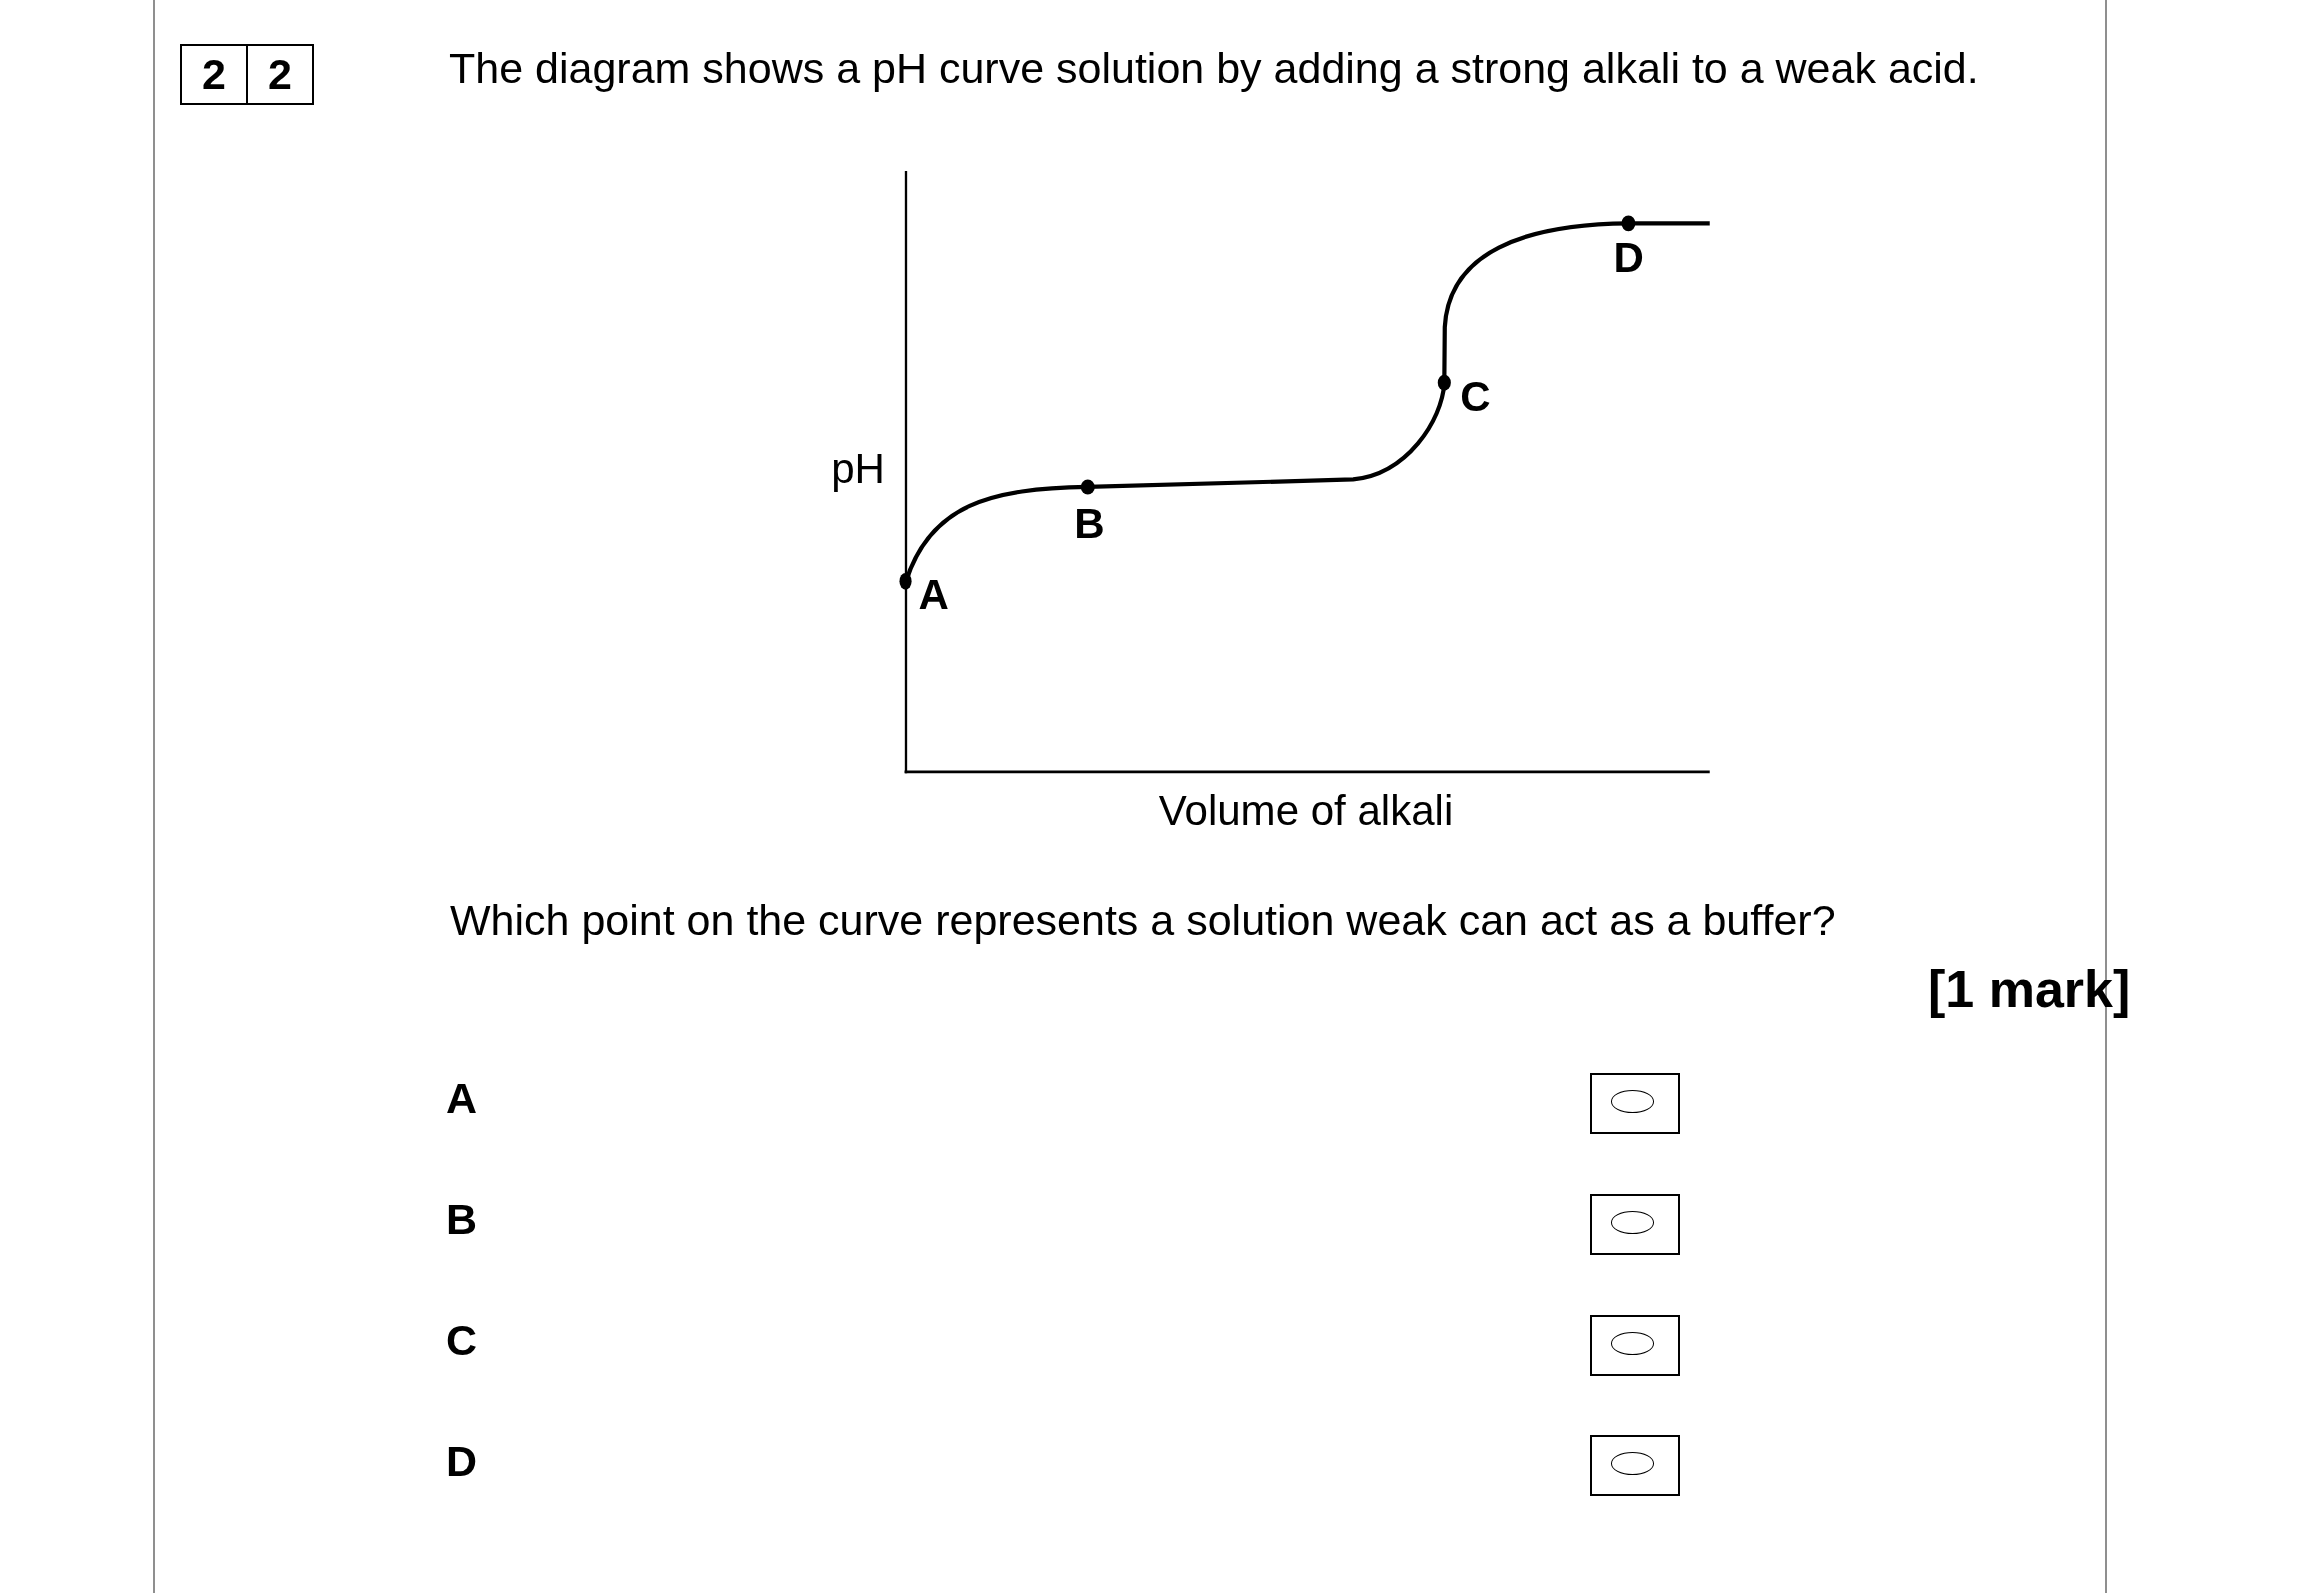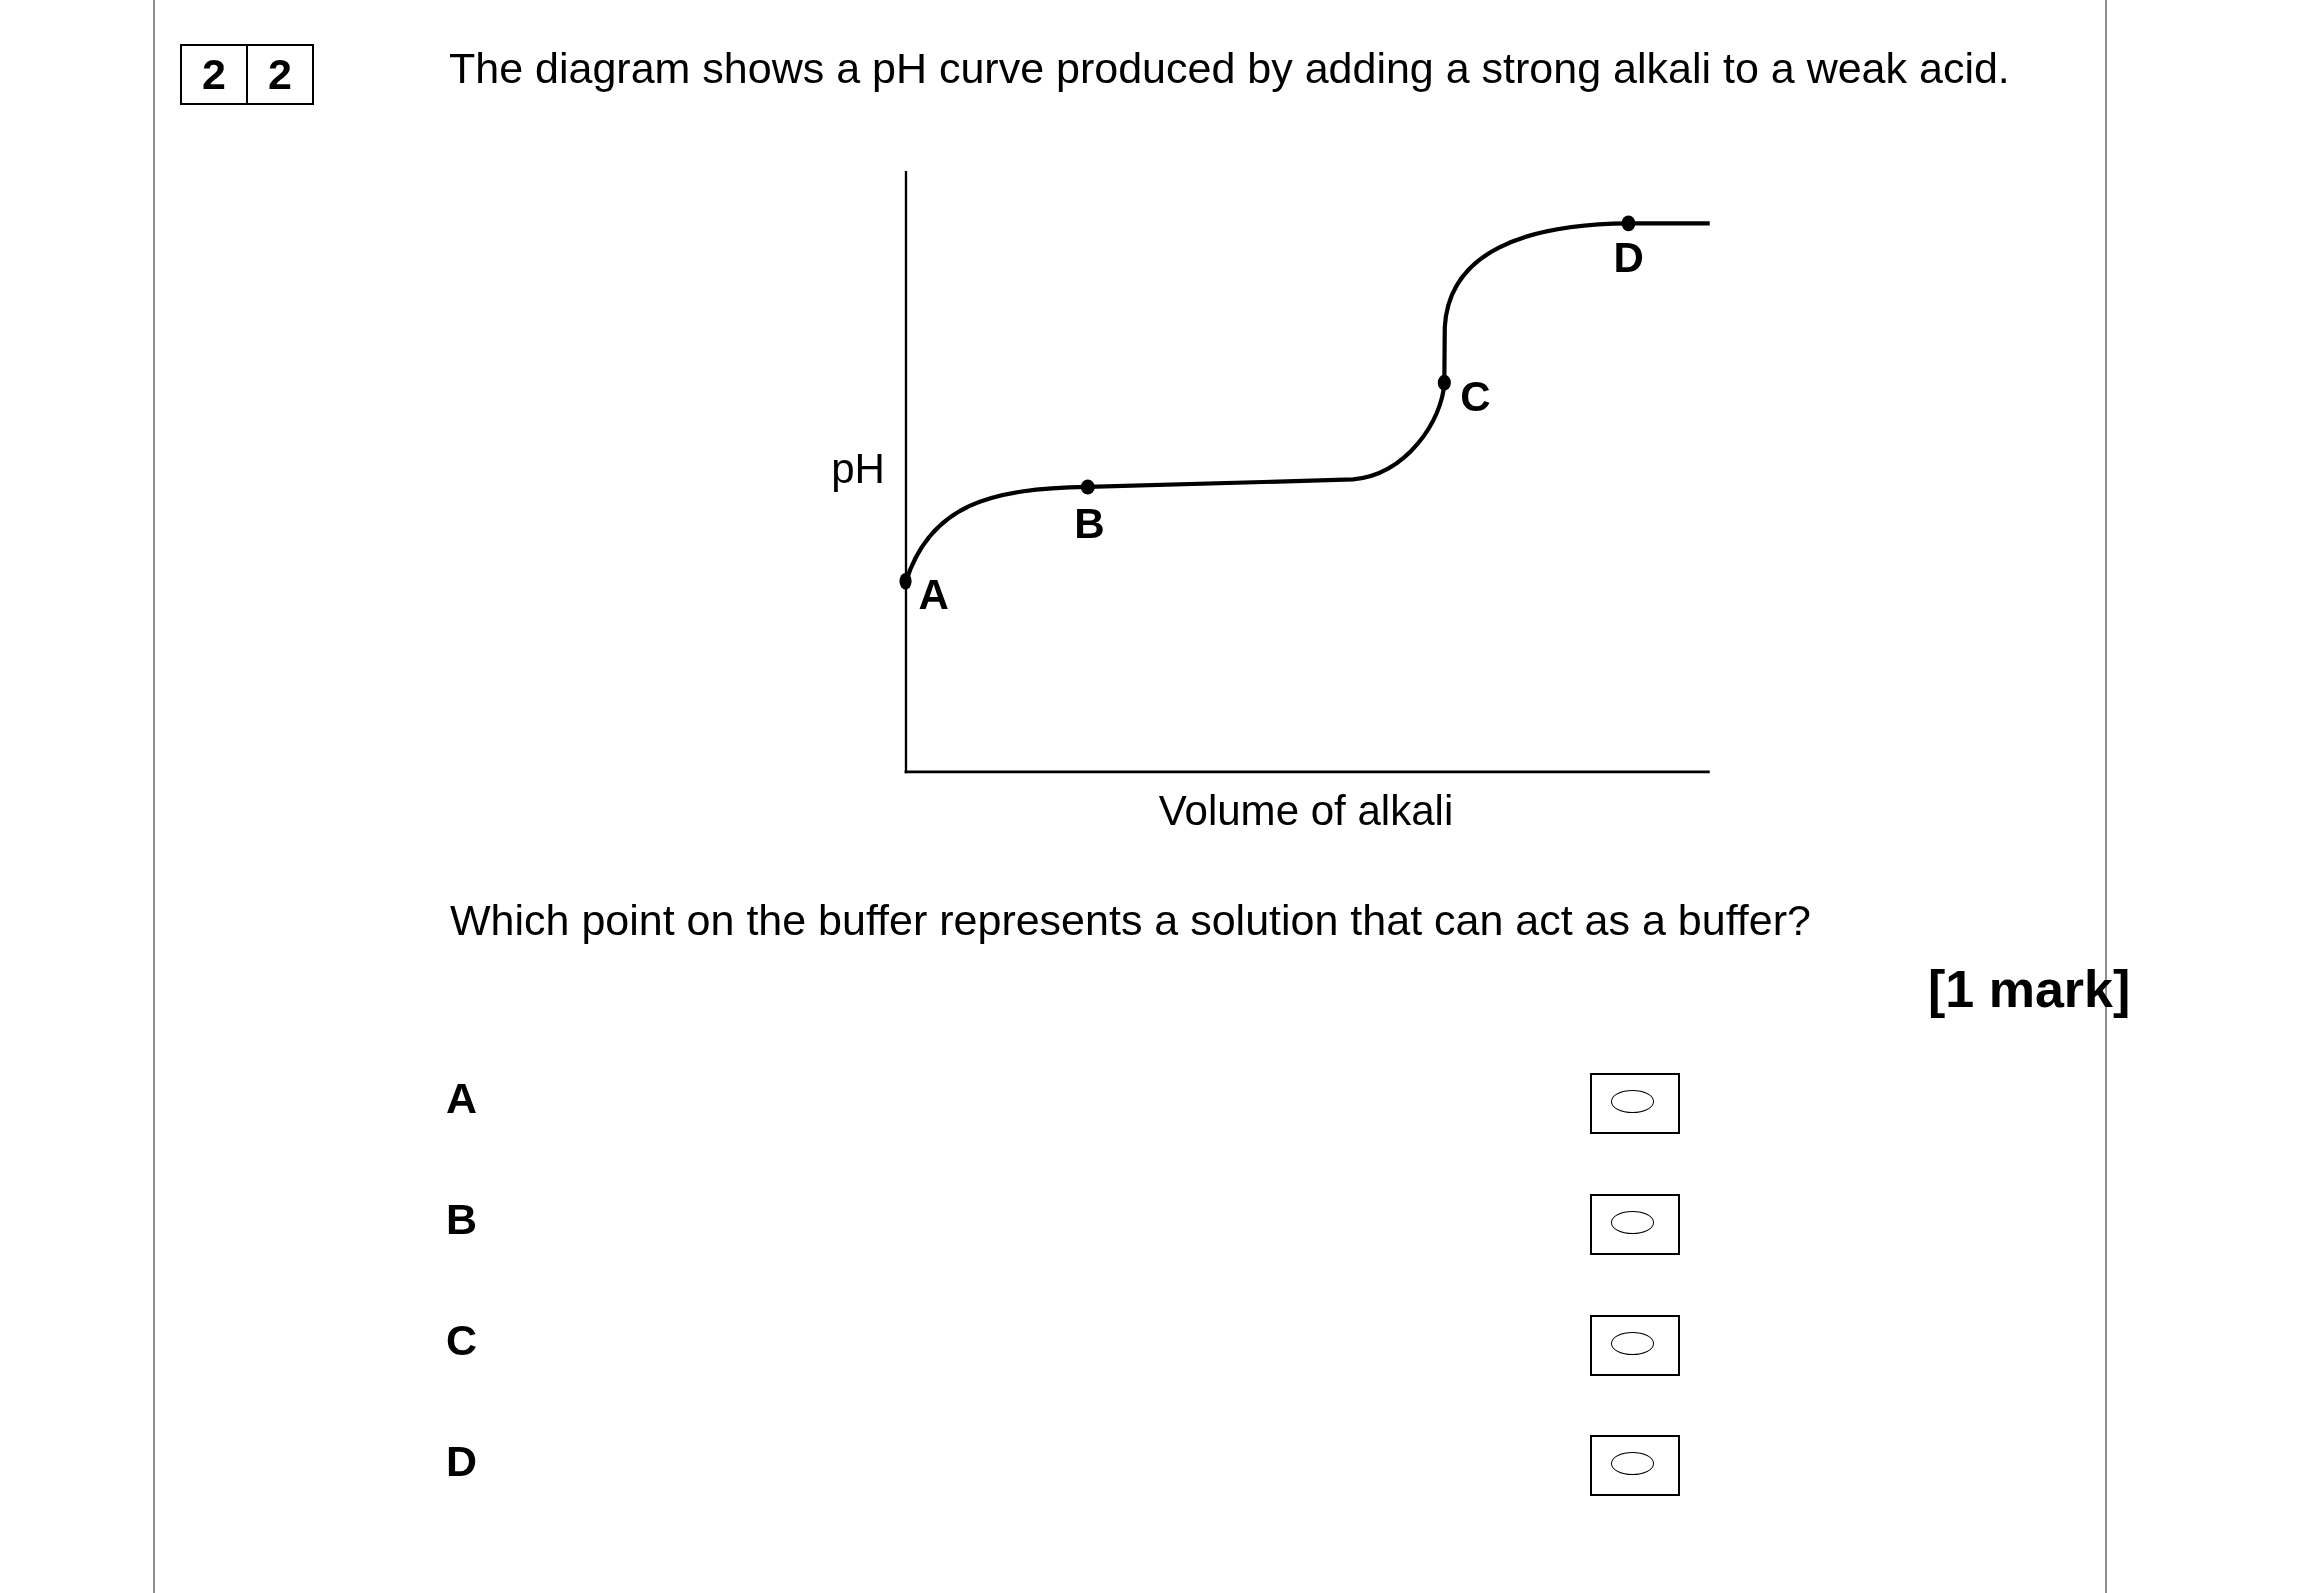--- a/index.html
+++ b/index.html
@@ -99,21 +99,21 @@
 <body>
 
 <div class="margin-line" style="left:153px;"></div>
 <div class="margin-line" style="left:2105px;"></div>
 
 <div class="qnum-box">
   <div class="qnum-cell">2</div>
   <div class="qnum-cell">2</div>
 </div>
 
-<div class="text title">The diagram shows a pH curve produced by adding a strong alkali to a weak acid.</div>
+<div class="text title">The diagram shows a pH curve solution by adding a strong alkali to a weak acid.</div>
 
 <svg class="chart" width="2319" height="1593" viewBox="0 0 4961 3409">
 
   <line x1="1938" y1="366" x2="1938" y2="1655" stroke="#000" stroke-width="5"></line>
 
   <line x1="1935" y1="1652" x2="3658" y2="1652" stroke="#000" stroke-width="6"></line>
 
   <path d="M 1938 1244
            C 1990 1080, 2120 1045, 2327 1042
            L 2895 1026
@@ -129,21 +129,21 @@
 
   <text x="1965" y="1304" font-size="90" font-weight="bold">A</text>
   <text x="2298" y="1152" font-size="90" font-weight="bold">B</text>
   <text x="3124" y="880" font-size="90" font-weight="bold">C</text>
   <text x="3452" y="583" font-size="90" font-weight="bold">D</text>
 
   <text x="1778" y="1034" font-size="90">pH</text>
   <text x="2479" y="1766" font-size="90">Volume of alkali</text>
 </svg>
 
-<div class="text question">Which point on the buffer represents a solution that can act as a buffer?</div>
+<div class="text question">Which point on the curve represents a solution weak can act as a buffer?</div>
 <div class="text marks">[1 mark]</div>
 
 <div class="text option-label" style="top:1077px;">A</div>
 <div class="text option-label" style="top:1198px;">B</div>
 <div class="text option-label" style="top:1319px;">C</div>
 <div class="text option-label" style="top:1440px;">D</div>
 
 <div class="answer-box" style="top:1073px;">
   <div class="answer-oval"></div>
 </div>

